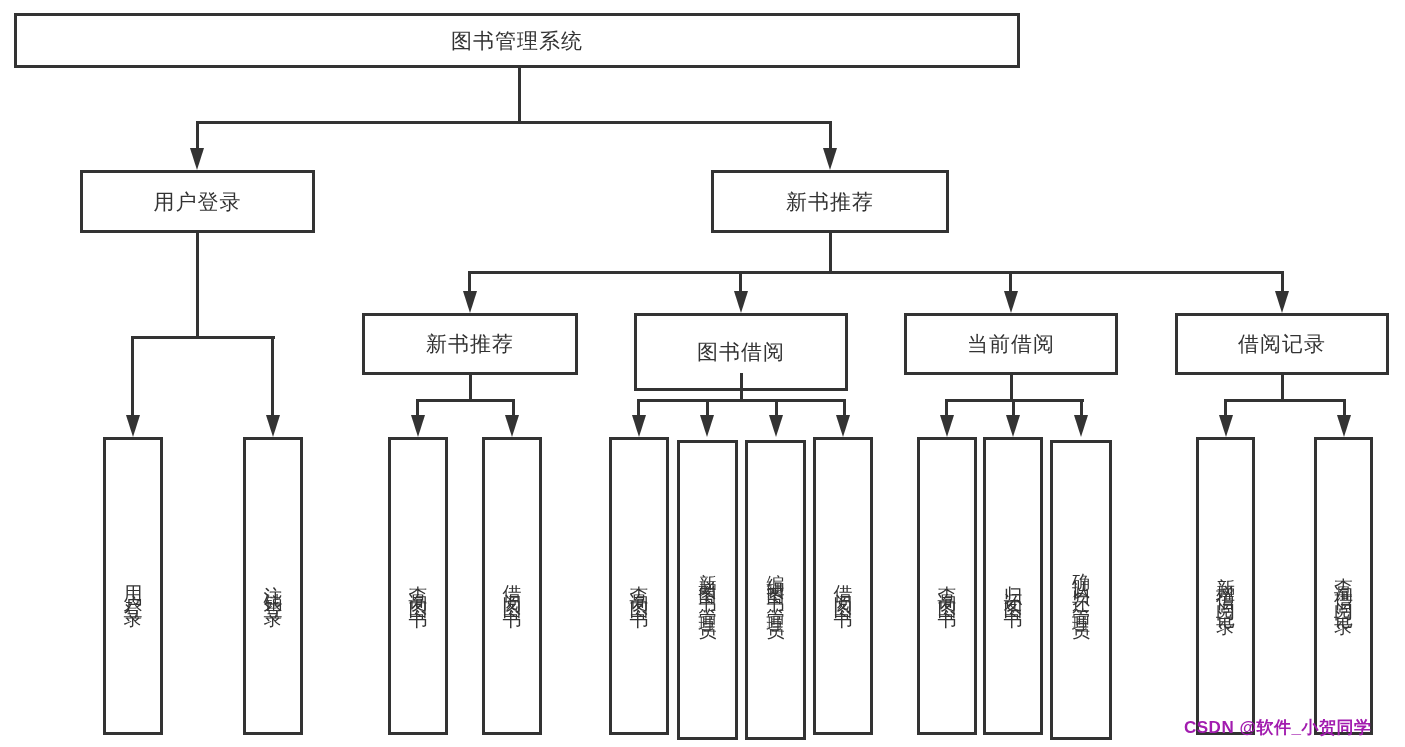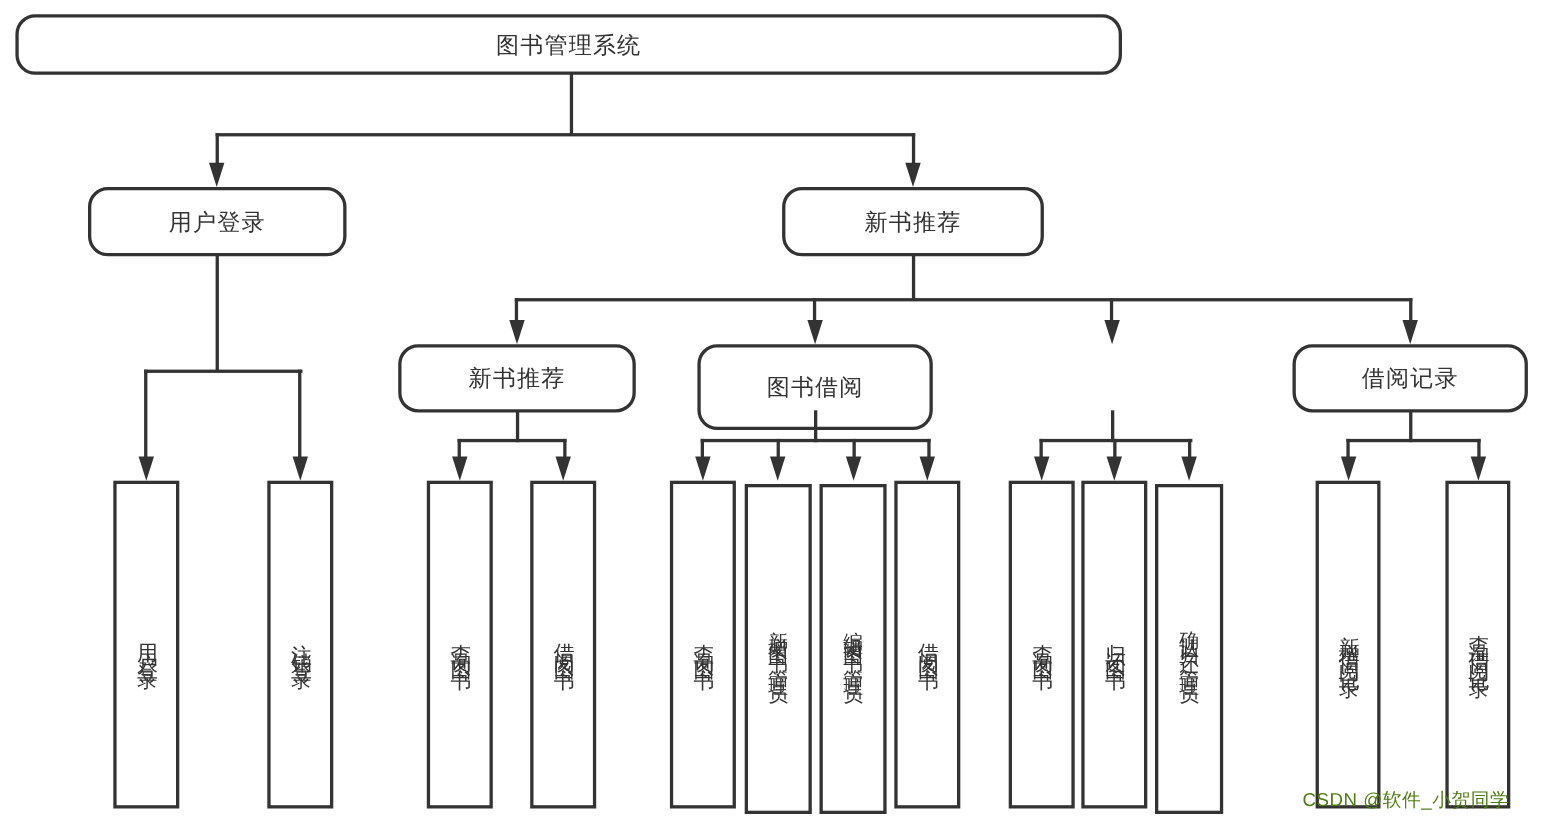--- a/index.html
+++ b/index.html
@@ -12,21 +12,21 @@
   }
   
   .box{
     position:absolute;
     border:3px solid #333333;
     background:#ffffff;
     box-sizing:border-box;
     display:flex;align-items:center;justify-content:center;
     color:#333333;
   }
-  .hlabel{font-size:21px;letter-spacing:1px;border-radius:18px;}
+  .hlabel{font-size:21px;letter-spacing:1px;}
   .leaf{z-index:2;}
   .vtext{
     writing-mode:vertical-rl;
     text-orientation:upright;
     font-size:19px;
     letter-spacing:8px;
     color:#333333;
     white-space:nowrap;
   }
   .vtext.long{font-size:18px;letter-spacing:7px;}
@@ -36,24 +36,25 @@
   .arrow{
     position:absolute;width:0;height:0;z-index:1;
     border-left:7px solid transparent;
     border-right:7px solid transparent;
     border-top:22px solid #333333;
   }
   .watermark{
     position:absolute;
     left:1184px;top:716px;
     font-size:17px;
-    color:#4d7c0f;
+    color:#a21caf;
     z-index:5;
     letter-spacing:0.5px;
     white-space:nowrap;
+    font-weight:bold;
   }
 </style>
 </head>
 <body>
 
 <div class="canvas">
 
   <div class="box hlabel" style="left:14px;top:13px;width:1006px;height:55px;">
     <span>图书管理系统</span>
   </div>
@@ -63,20 +64,23 @@
   </div>
   <div class="box hlabel" style="left:711px;top:170px;width:238px;height:63px;">
     <span>新书推荐</span>
   </div>
 
   <div class="box hlabel" style="left:362px;top:313px;width:216px;height:62px;">
     <span>新书推荐</span>
   </div>
   <div class="box hlabel" style="left:634px;top:313px;width:214px;height:78px;">
     <span>图书借阅</span>
+  </div>
+  <div class="box hlabel" style="left:904px;top:313px;width:214px;height:62px;">
+    <span>当前借阅</span>
   </div>
   <div class="box hlabel" style="left:1175px;top:313px;width:214px;height:62px;">
     <span>借阅记录</span>
   </div>
 
   <div class="box leaf" style="left:103px;top:437px;width:60px;height:298px;">
     <span class="vtext">用户登录</span>
   </div>
   <div class="box leaf" style="left:243px;top:437px;width:60px;height:298px;">
     <span class="vtext">注销登录</span>

